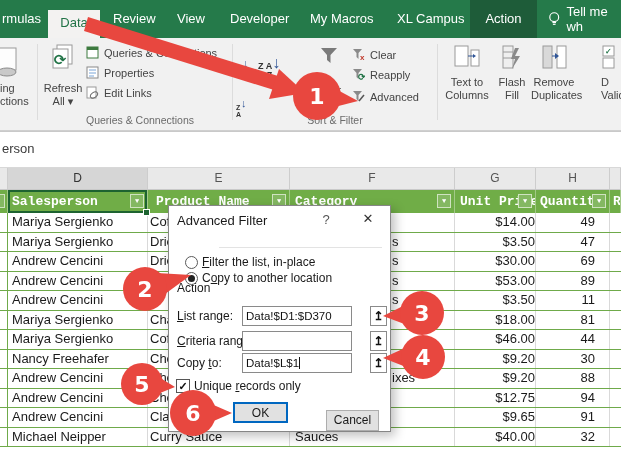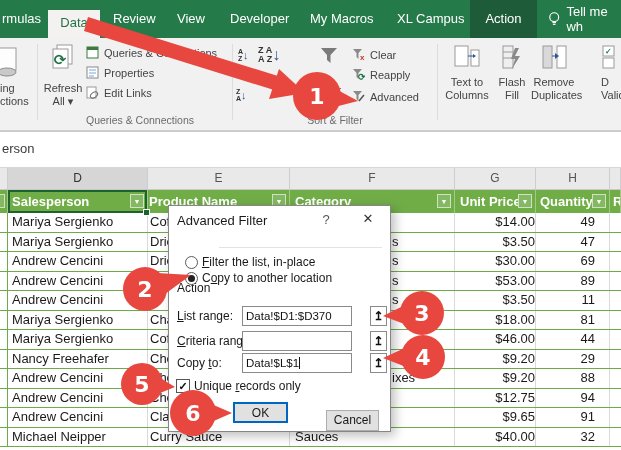--- a/index.html
+++ b/index.html
@@ -16,36 +16,36 @@
   
   .ribbon{position:absolute;left:0;top:38px;width:621px;height:93px;background:#f1f1f1;border-bottom:1px solid #cfcfcf;box-sizing:border-box;}
   .ribbon .sep{position:absolute;top:6px;height:76px;width:1px;background:#dcdcdc;}
   .rlabel{font-size:11px;color:#444;white-space:nowrap;}
   .glabel{position:absolute;top:76px;font-size:10.5px;color:#6b6b6b;text-align:center;white-space:nowrap;}
   .bigbtn{position:absolute;text-align:center;}
   .bigbtn .rlabel{line-height:13px;}
   .mini{position:absolute;display:flex;align-items:center;gap:5px;}
   .icon13{width:13px;height:13px;flex:0 0 13px;}
   .partialtxt{position:absolute;left:0;font-size:11px;color:#444;}
-  .azmini{display:inline-block;font:bold 7px "Liberation Sans",sans-serif;color:#333;line-height:7px;text-align:left;}
+  .azmini{display:inline-block;font:bold 7px "Liberation Sans",sans-serif;color:#333;line-height:7px;text-align:left;margin-top:16px;}
   .azarr{font-size:11px;color:#2f5496;font-weight:bold;}
 
   
   .fbar{position:absolute;left:0;top:131px;width:621px;height:37px;background:#fff;border-top:1px solid #c9c9c9;border-bottom:1px solid #d8d8d8;box-sizing:border-box;}
   .fbar span{position:absolute;left:2px;top:9px;font-size:13px;color:#3b3b3b;}
   .colstrip{position:absolute;left:0;top:168px;width:621px;height:22px;display:flex;background:#e9e9e9;border-bottom:1px solid #c9c9c9;box-sizing:border-box;}
   .cl{box-sizing:border-box;border-right:1px solid #cdcdcd;font-size:12px;color:#555;text-align:center;line-height:21px;}
   .cl.sel{background:#d6d6d6;color:#333;}
 
   
   .c-c{width:8px;} .c-d{width:140px;} .c-e{width:142px;} .c-f{width:165px;}
   .c-g{width:81px;} .c-h{width:74px;} .c-i{width:11px;}
 
   
-  .thead{position:absolute;left:0;top:190px;width:621px;height:23px;display:flex;}
+  .thead{position:absolute;left:0;top:190px;width:621px;height:23px;display:flex;font-family:Liberation Mono, monospace;}
   .hc{box-sizing:border-box;position:relative;background:#70ad47;color:#fff;font-weight:bold;font-size:13px;line-height:23px;border-right:1px solid rgba(255,255,255,.35);overflow:hidden;white-space:nowrap;}
   .hc .pad{padding-left:5px;display:block;}
   .dd{position:absolute;right:3px;top:4px;width:14px;height:14px;background:#84b862;border:1px solid #cfe3c0;color:#fff;font-size:7px;line-height:13px;text-align:center;box-sizing:border-box;}
   .c-c .dd{right:auto;left:-9px;}
   .selcell{box-shadow:inset 0 0 0 2px #1d6330;}
   .fillhandle{position:absolute;left:143px;top:209px;width:7px;height:7px;background:#1d6330;border:1px solid #fff;z-index:5;box-sizing:border-box;}
 
   
   .tbody{position:absolute;left:0;top:213px;width:621px;}
   .row{display:flex;height:19.5px;border-bottom:1px solid #6faa4a;box-sizing:border-box;background:#fff;}
@@ -251,21 +251,21 @@
 
   <div class="thead">
     <div class="hc c-c">
         <span class="dd">▼</span>
       </div>
     <div class="hc c-d selcell">
         <span class="pad" style="padding-left:4px">Salesperson</span>
         <span class="dd">▼</span>
       </div>
     <div class="hc c-e">
-        <span class="pad" style="padding-left:1px">Product Name</span>
+        <span class="pad" style="padding-left:8px">Product Name</span>
         <span class="dd">▼</span>
       </div>
     <div class="hc c-f">
         <span class="pad">Category</span>
         <span class="dd">▼</span>
       </div>
     <div class="hc c-g">
         <span class="pad">Unit Price</span>
         <span class="dd">▼</span>
       </div>
@@ -342,21 +342,21 @@
       <div class="td c-g">$46.00</div>
       <div class="td c-h">44</div>
       <div class="td c-i"></div>
     </div>
       <div class="row">
       <div class="td c-c"></div>
       <div class="td c-d">Nancy Freehafer</div>
       <div class="td c-e">Choc</div>
       <div class="td c-f"></div>
       <div class="td c-g">$9.20</div>
-      <div class="td c-h">29</div>
+      <div class="td c-h">30</div>
       <div class="td c-i"></div>
     </div>
       <div class="row">
       <div class="td c-c"></div>
       <div class="td c-d">Andrew Cencini</div>
       <div class="td c-e">Cho</div>
       <div class="td c-f frag">ixes</div>
       <div class="td c-g">$9.20</div>
       <div class="td c-h">88</div>
       <div class="td c-i"></div>

